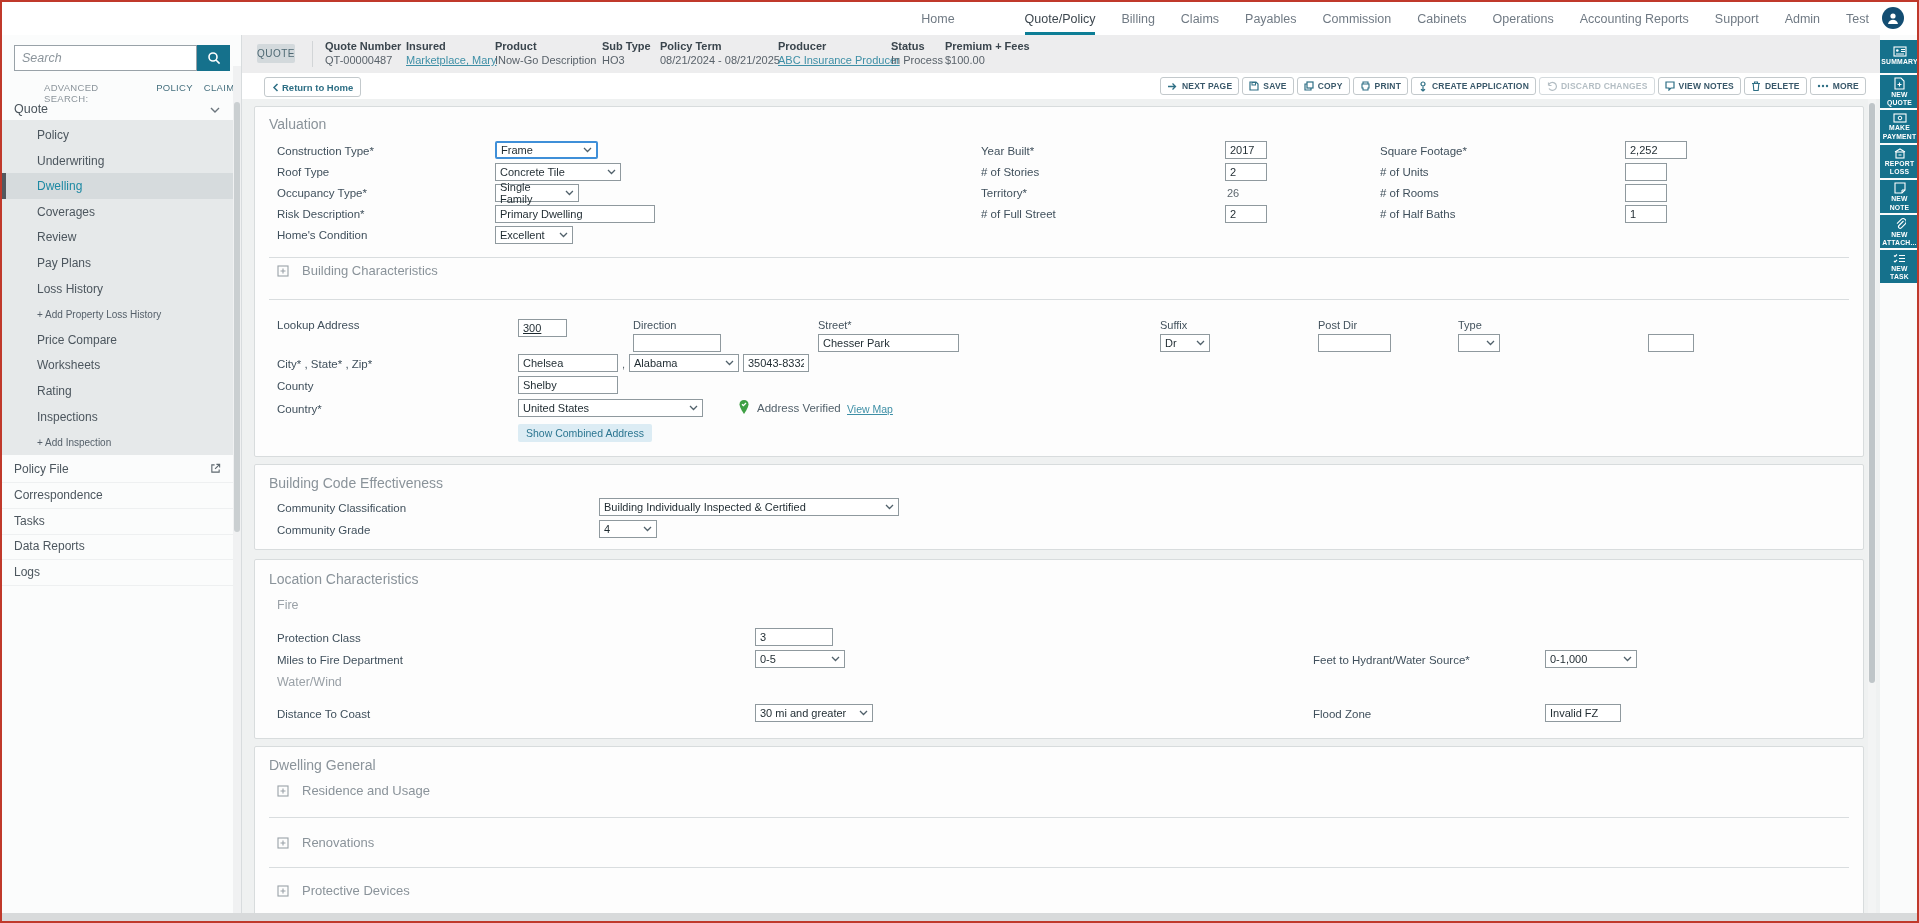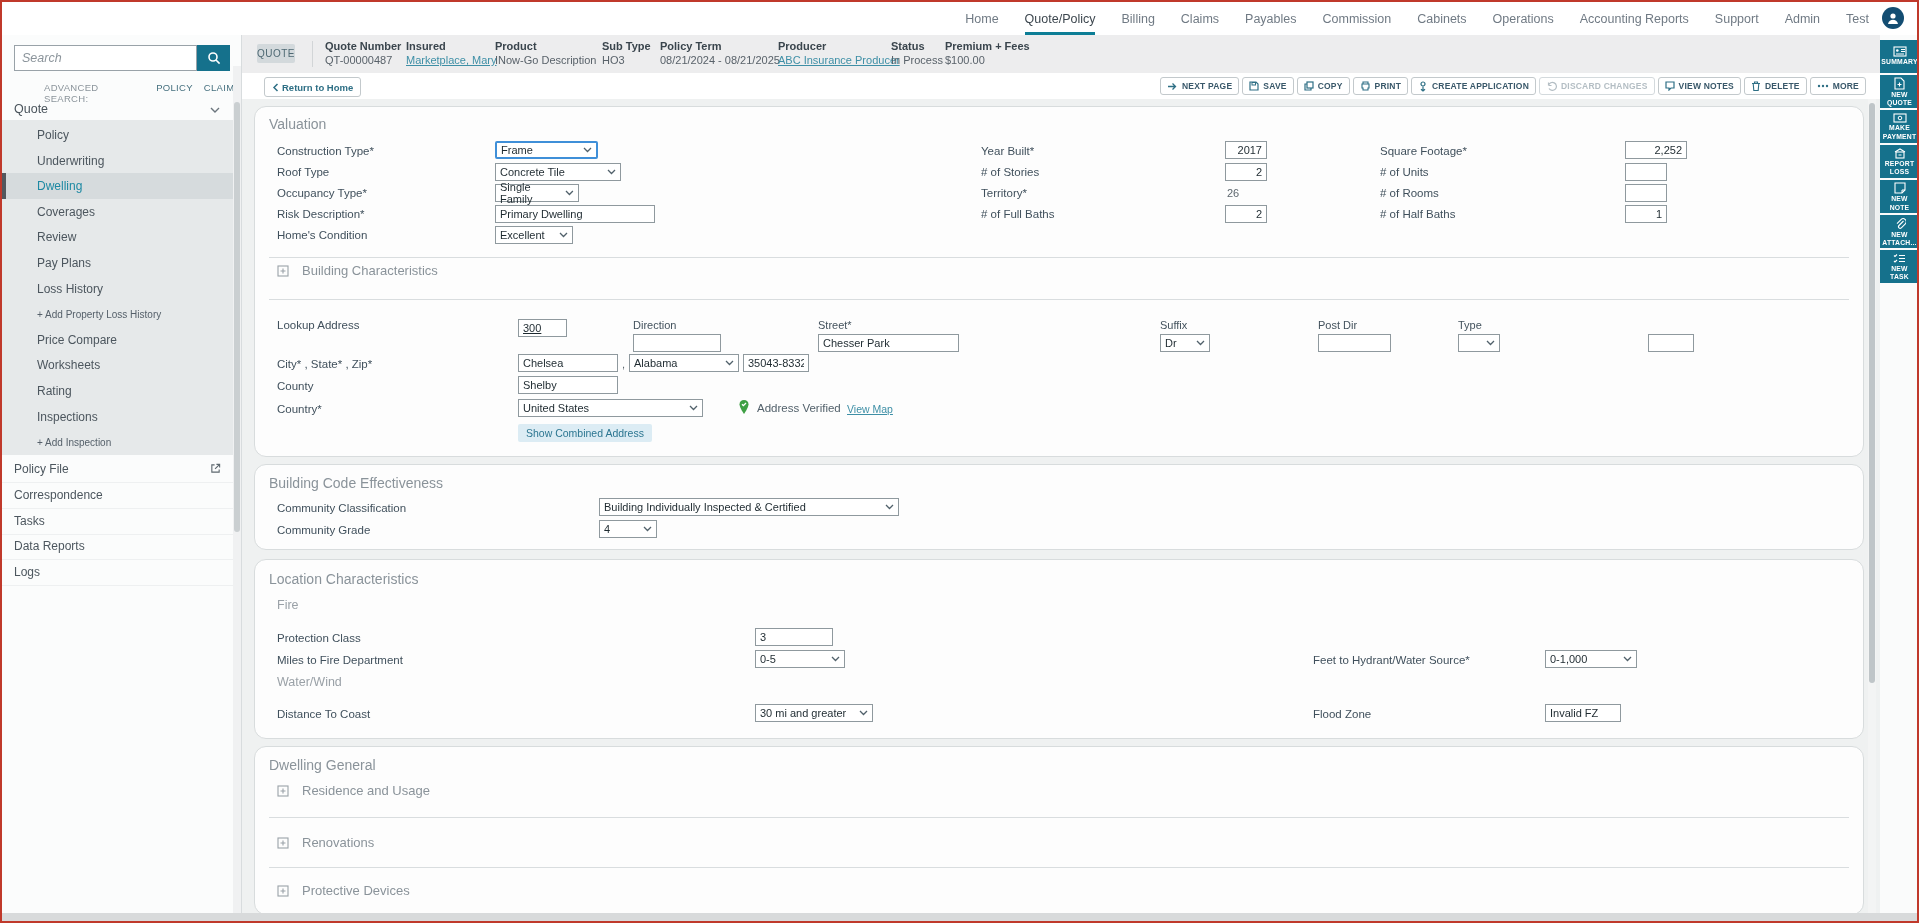--- a/index.html
+++ b/index.html
@@ -4,21 +4,21 @@
 <style>
   html,body{margin:0;padding:0;background:#e8e8e8;font-family:"Liberation Sans","DejaVu Sans",sans-serif;}
   #window{position:relative;width:1919px;height:923px;background:#ffffff;border:2px solid #c0392b;box-sizing:border-box;overflow:hidden;}
   
   #header{position:absolute;left:0;top:0;width:1915px;height:33px;background:#fff;border-bottom:1px solid #e3e6e8;}
   #brand{position:absolute;left:14px;top:0;height:33px;display:flex;align-items:center;}
   #brand .gw{font-size:14px;font-weight:bold;letter-spacing:2.5px;color:#50565c;margin-left:8px;}
   #brand .inow{font-size:16px;color:#37799b;margin-left:9px;}
   #nav{position:absolute;right:48px;top:0;height:33px;display:flex;align-items:stretch;gap:26px;}
   .nav-item{display:flex;align-items:center;font-size:12.5px;color:#707a84;cursor:pointer;}
-  .nav-item.active{color:#3d474f;box-shadow:inset 0 -3px 0 #0d7e96;}
+  .nav-item.active{color:#3d474f;box-shadow:inset 0 -3px 0 #0d7e96;margin-left:44px;}
   #avatar{position:absolute;right:13px;top:5px;width:22px;height:22px;border-radius:50%;background:#134d72;display:flex;align-items:center;justify-content:center;}
   
   #sidebar{position:absolute;left:0;top:33px;width:240px;height:880px;background:#fbfcfc;border-right:1px solid #d8dcde;box-sizing:border-box;}
   #searchbox{position:absolute;left:12px;top:10px;width:216px;height:26px;border-radius:9px;}
   #searchbox input{position:absolute;left:0;top:0;width:183px;height:26px;border:1px solid #99a2a8;background:#fff;box-sizing:border-box;padding:0 7px;font-size:12.5px;font-style:italic;color:#444;font-family:inherit;outline:none;}
   #searchbox input::placeholder{color:#8b949b;font-style:italic;}
   #search-btn{position:absolute;right:0;top:0;width:33px;height:26px;background:#15718c;display:flex;align-items:center;justify-content:center;cursor:pointer;}
   #advrow{position:absolute;left:42px;top:47px;display:flex;gap:11px;font-size:9.5px;}
   #advrow .advl{color:#8b949b;letter-spacing:.3px;}
   #advrow .advlink{color:#46707f;letter-spacing:.3px;cursor:pointer;}
@@ -49,27 +49,27 @@
   .tbtn{height:18px;border:1px solid #c3c9cc;border-radius:3px;background:#fff;display:flex;align-items:center;gap:4px;padding:0 6px;font-size:8.5px;font-weight:bold;color:#39586a;letter-spacing:.2px;cursor:pointer;white-space:nowrap;box-sizing:border-box;}
   .tbtn svg{flex:0 0 auto;}
   .tbtn.disabled{color:#b4bec4;border-color:#d4dadd;cursor:default;}
   .tbtn.disabled svg path, .tbtn.disabled svg rect, .tbtn.disabled svg circle{stroke:#b4bec4;}
   
   #rail{position:absolute;left:1878px;top:33px;width:39px;height:880px;background:#fafbfb;}
   .rbtn{position:absolute;left:0;width:39px;height:33px;background:#15718c;color:#fff;display:flex;flex-direction:column;align-items:center;justify-content:center;gap:1px;cursor:pointer;}
   .rbtn .rl{font-size:6.8px;font-weight:bold;line-height:7.5px;letter-spacing:.2px;}
   
   #content{position:absolute;left:240px;top:97px;width:1638px;height:816px;background:#eff1f1;overflow:hidden;}
-  .card{position:absolute;left:12px;width:1610px;background:#fdfdfd;border:1px solid #d8dcdd;border-radius:12px;box-sizing:border-box;}
+  .card{position:absolute;left:12px;width:1610px;background:#fdfdfd;border:1px solid #d8dcdd;border-radius:2px;box-sizing:border-box;}
   .cardtitle{position:absolute;font-size:14px;color:#8a939a;white-space:nowrap;}
   .subhead{position:absolute;font-size:12.5px;color:#9aa1a7;white-space:nowrap;}
   .fld{position:absolute;font-size:11.5px;color:#40505c;white-space:nowrap;}
   .colhead{position:absolute;font-size:11px;color:#43525d;white-space:nowrap;}
   .inp{position:absolute;height:18px;border:1px solid #8f999e;background:#fff;font-size:11px;color:#1e2a30;padding:0 4px;box-sizing:border-box;font-family:inherit;outline:none;}
-  .inp.ra{text-align:right;}
+  .inp.ra{text-align:left;}
   .sel{position:absolute;height:18px;border:1px solid #8f999e;background:#fff;display:flex;align-items:center;justify-content:space-between;padding:0 4px;font-size:11px;color:#1e2a30;box-sizing:border-box;cursor:pointer;}
   .sel.focused{border:2px solid #3f8fd8;border-radius:2px;}
   .ro{position:absolute;font-size:11px;color:#5d676e;}
   .hline{position:absolute;left:14px;right:14px;border-top:1px solid #d9dddf;}
   .xp{position:absolute;display:flex;align-items:center;gap:13px;cursor:pointer;}
   .xp .xt{font-size:13px;color:#8a939a;white-space:nowrap;}
   .linkish{color:#3e8fa6;text-decoration:underline;cursor:pointer;}
   #show-combined{position:absolute;background:#dcecf4;color:#2c7691;font-size:10.5px;height:18px;display:flex;align-items:center;padding:0 8px;border-radius:2px;cursor:pointer;}
   #verified-text{position:absolute;font-size:11.5px;color:#53616b;white-space:nowrap;}
   #viewmap{position:absolute;font-size:10.5px;}
@@ -359,21 +359,21 @@
             <path d="M1 1l3.5 3.5L8 1" fill="none" stroke="#51616b" stroke-width="1.3"></path>
           </svg>
       </div>
 
       <div class="fld" style="left:726px;top:38px">Year Built*</div>
       <input class="inp ra" style="left: 970px; top: 34px; width: 42px;" value="2017">
       <div class="fld" style="left:726px;top:59px"># of Stories</div>
       <input class="inp ra" style="left: 970px; top: 56px; width: 42px;" value="2">
       <div class="fld" style="left:726px;top:80px">Territory*</div>
       <div class="ro" style="left:972px;top:80px">26</div>
-      <div class="fld" style="left:726px;top:101px"># of Full Baths</div>
+      <div class="fld" style="left:726px;top:101px"># of Full Street</div>
       <input class="inp ra" style="left: 970px; top: 98px; width: 42px;" value="2">
 
       <div class="fld" style="left:1125px;top:38px">Square Footage*</div>
       <input class="inp ra" style="left: 1370px; top: 34px; width: 62px;" value="2,252">
       <div class="fld" style="left:1125px;top:59px"># of Units</div>
       <input class="inp ra" style="left: 1370px; top: 56px; width: 42px;" value="">
       <div class="fld" style="left:1125px;top:80px"># of Rooms</div>
       <input class="inp ra" style="left: 1370px; top: 77px; width: 42px;" value="">
       <div class="fld" style="left:1125px;top:101px"># of Half Baths</div>
       <input class="inp ra" style="left: 1370px; top: 98px; width: 42px;" value="1">

